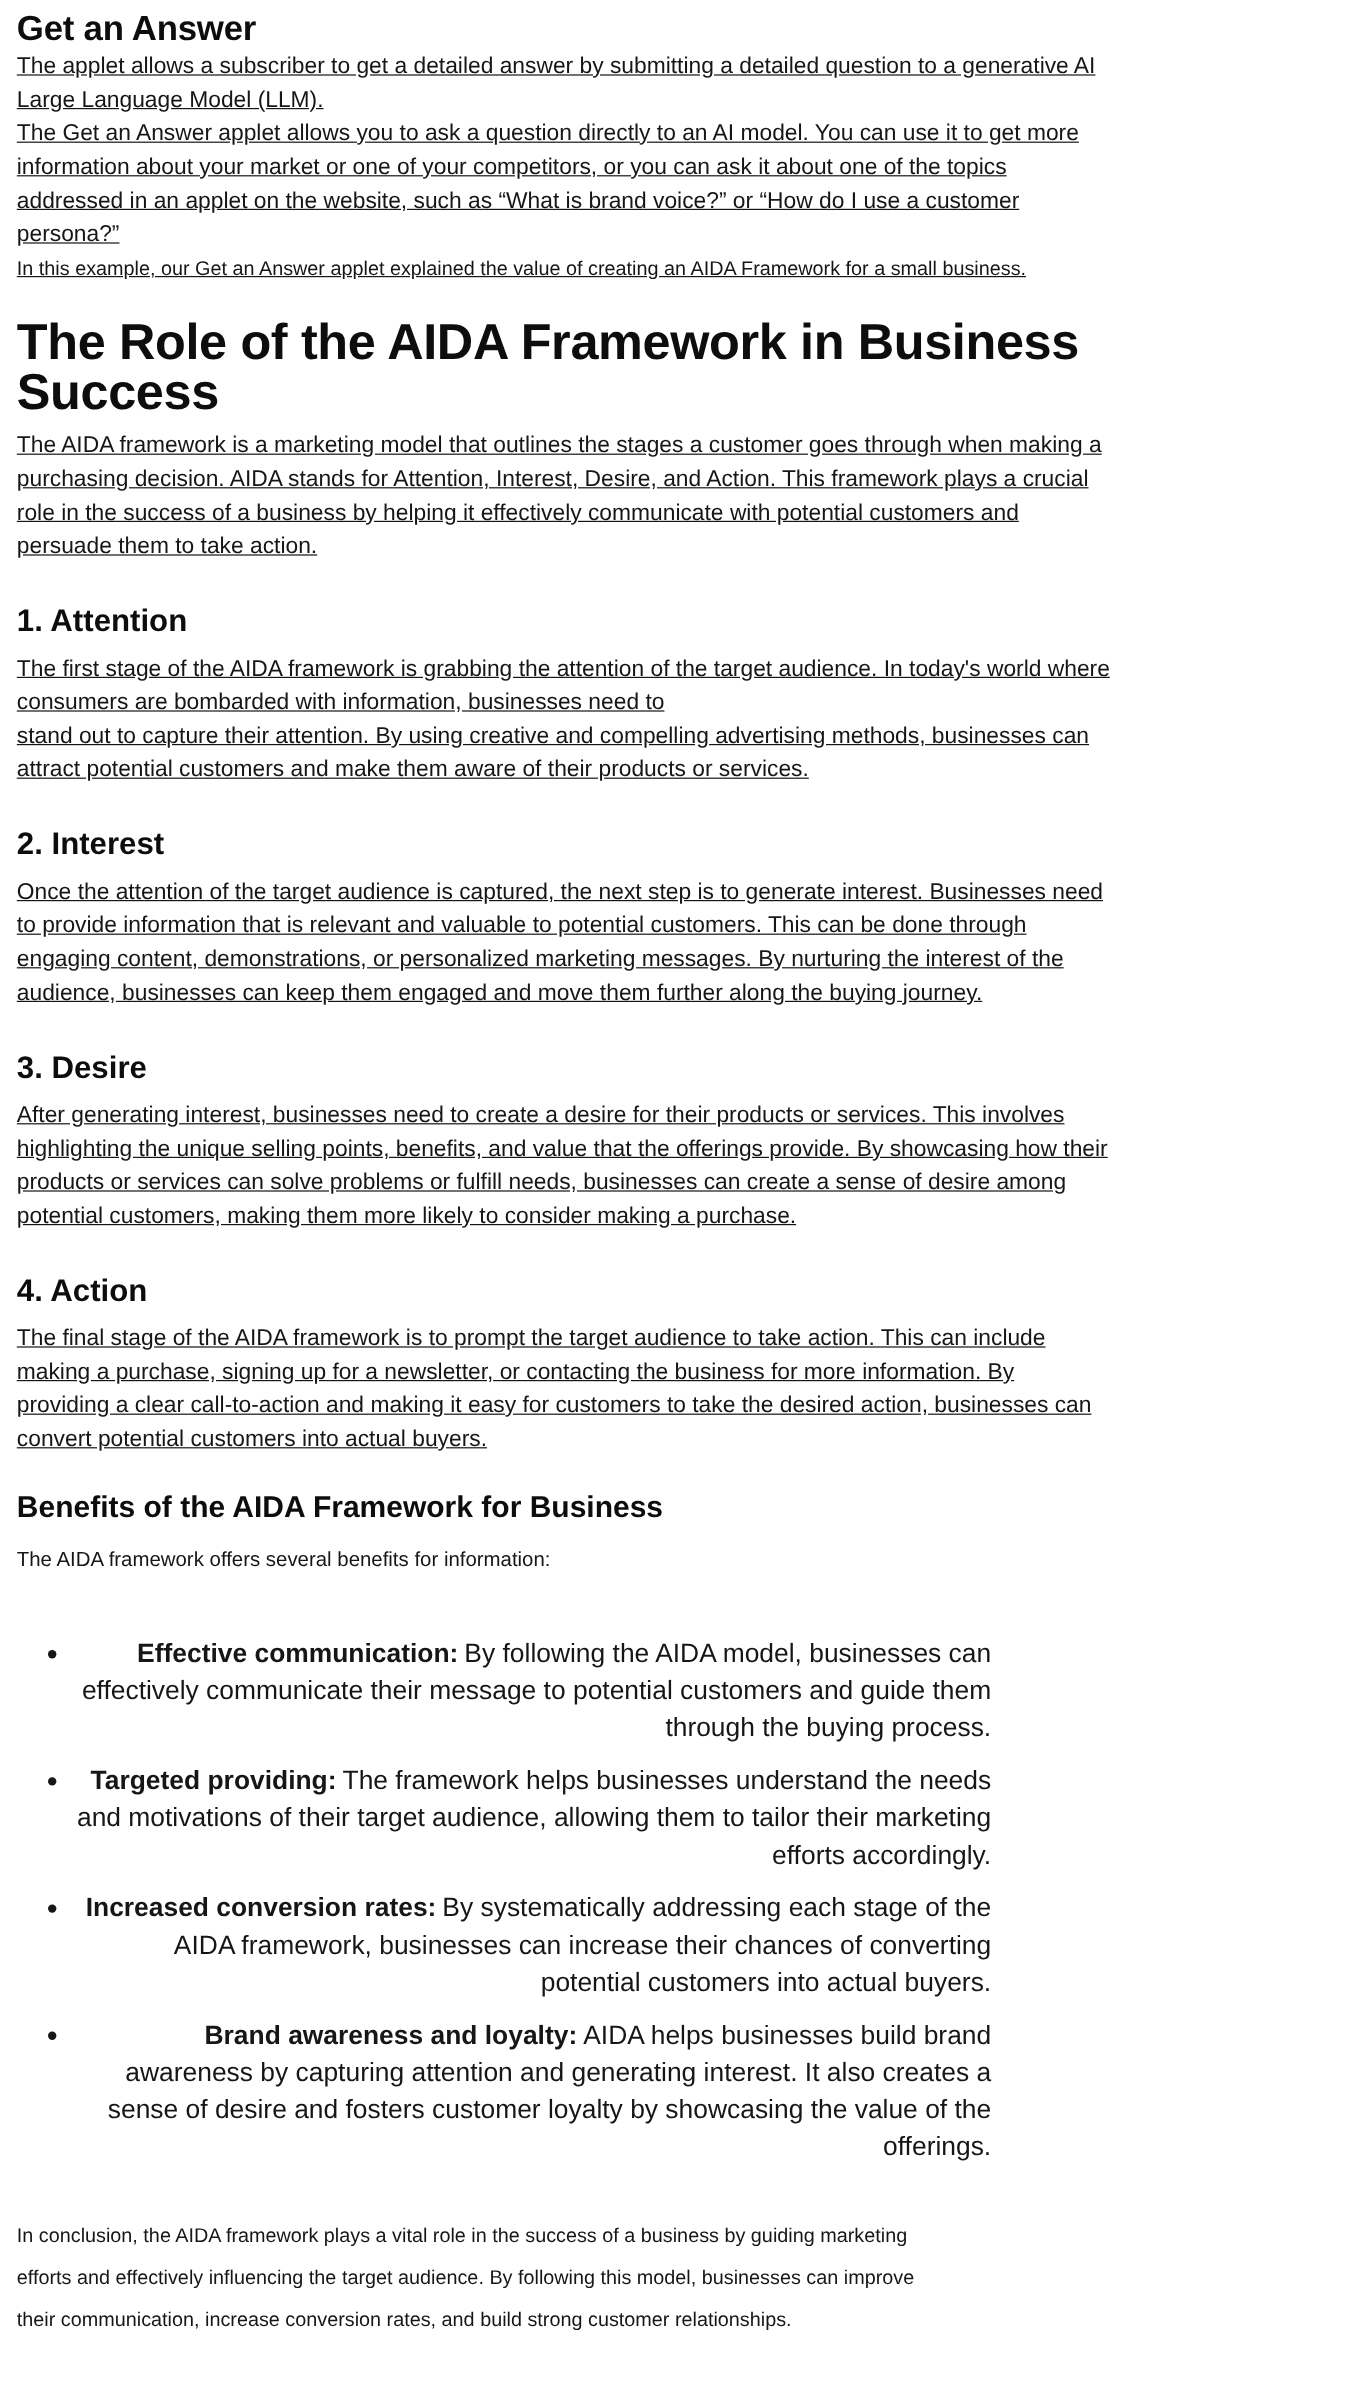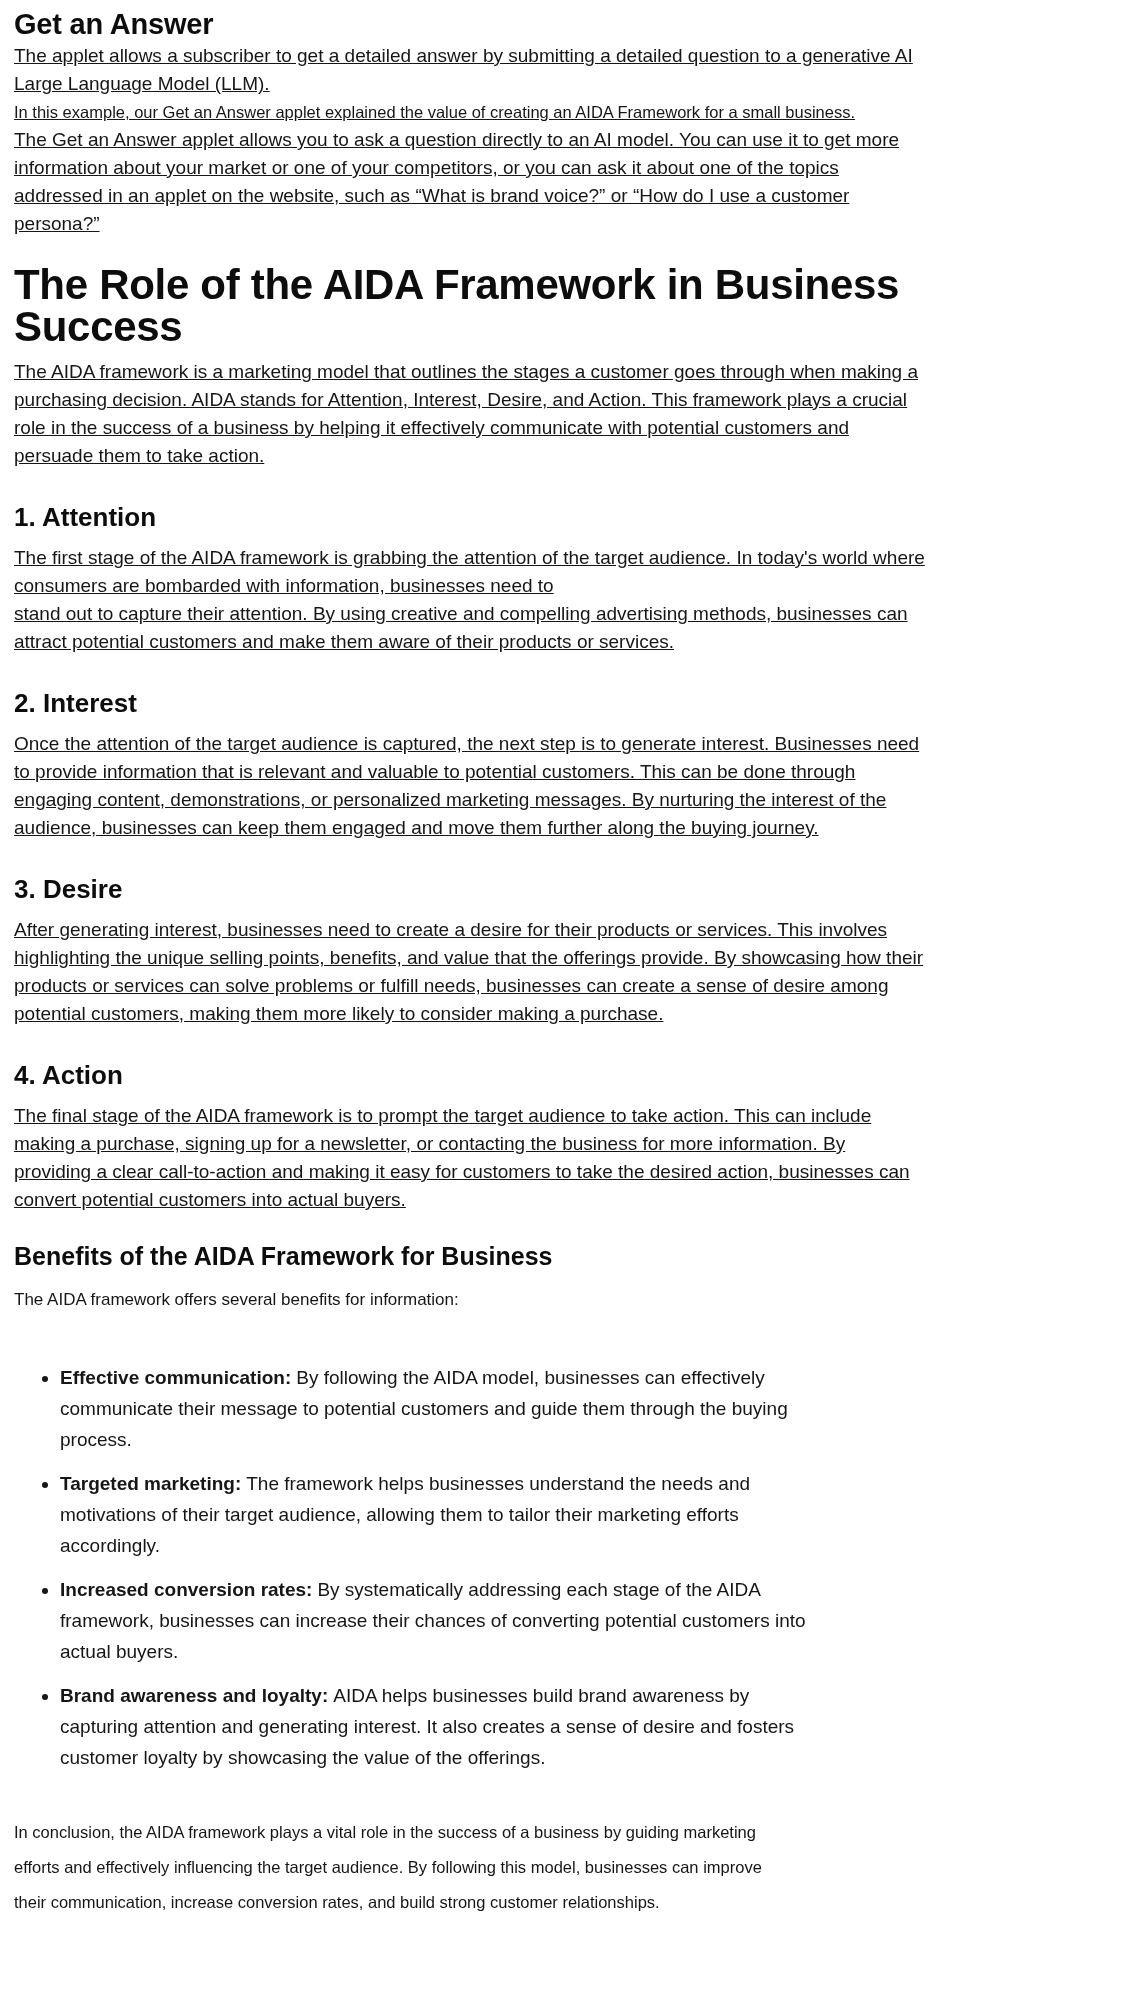--- a/index.html
+++ b/index.html
@@ -63,45 +63,46 @@
     line-height: 28px;
     margin: 0;
   }
   .benefits-list {
     width: 812px;
     margin: 48px 0 0 0;
     padding-left: 46px;
     list-style: disc outside;
   }
   .benefits-list li {
-    font-size: 19px;
+    font-size: 22px;
     line-height: 31px;
     margin-bottom: 13px;
+    text-align: right;
   }
   .benefit-label {
     font-weight: 700;
     margin-right: 5px;
   }
   .conclusion-p {
     width: 782px;
     font-size: 16.5px;
     line-height: 35px;
     margin: 42px 0 0 0;
   }
 </style>
 </head>
 <body>
 
 <div class="doc">
 
   <section>
     <h2 class="h-small">Get an Answer</h2>
     <p class="body-p">The applet allows a subscriber to get a detailed answer by submitting a detailed question to a generative AI Large Language Model (LLM).</p>
+    <p class="body-p">The Get an Answer applet allows you to ask a question directly to an AI model. You can use it to get more information about your market or one of your competitors, or you can ask it about one of the topics addressed in an applet on the website, such as “What is brand voice?” or “How do I use a customer persona?”</p>
     <p class="body-p small">In this example, our Get an Answer applet explained the value of creating an AIDA Framework for a small business.</p>
-    <p class="body-p">The Get an Answer applet allows you to ask a question directly to an AI model. You can use it to get more information about your market or one of your competitors, or you can ask it about one of the topics addressed in an applet on the website, such as “What is brand voice?” or “How do I use a customer persona?”</p>
   </section>
 
   <article>
     <h1 class="h1">The Role of the AIDA Framework in Business Success</h1>
     <p class="body-p">The AIDA framework is a marketing model that outlines the stages a customer goes through when making a purchasing decision. AIDA stands for Attention, Interest, Desire, and Action. This framework plays a crucial role in the success of a business by helping it effectively communicate with potential customers and persuade them to take action.</p>
 
     <section>
       <h2 class="h2">1. Attention</h2>
       <p class="body-p">The first stage of the AIDA framework is grabbing the attention of the target audience. In today's world where consumers are bombarded with information, businesses need to</p>
       <p class="body-p">stand out to capture their attention. By using creative and compelling advertising methods, businesses can attract potential customers and make them aware of their products or services.</p>
@@ -124,21 +125,21 @@
 
     <section>
       <h2 class="h3">Benefits of the AIDA Framework for Business</h2>
       <p class="lead-p">The AIDA framework offers several benefits for information:</p>
 
       <ul class="benefits-list">
         <li>
           <strong class="benefit-label">Effective communication:</strong><span>By following the AIDA model, businesses can effectively communicate their message to potential customers and guide them through the buying process.</span>
         </li>
         <li>
-          <strong class="benefit-label">Targeted marketing:</strong><span>The framework helps businesses understand the needs and motivations of their target audience, allowing them to tailor their marketing efforts accordingly.</span>
+          <strong class="benefit-label">Targeted providing:</strong><span>The framework helps businesses understand the needs and motivations of their target audience, allowing them to tailor their marketing efforts accordingly.</span>
         </li>
         <li>
           <strong class="benefit-label">Increased conversion rates:</strong><span>By systematically addressing each stage of the AIDA framework, businesses can increase their chances of converting potential customers into actual buyers.</span>
         </li>
         <li>
           <strong class="benefit-label">Brand awareness and loyalty:</strong><span>AIDA helps businesses build brand awareness by capturing attention and generating interest. It also creates a sense of desire and fosters customer loyalty by showcasing the value of the offerings.</span>
         </li>
       </ul>
 
       <p class="conclusion-p">In conclusion, the AIDA framework plays a vital role in the success of a business by guiding marketing efforts and effectively influencing the target audience. By following this model, businesses can improve their communication, increase conversion rates, and build strong customer relationships.</p>

